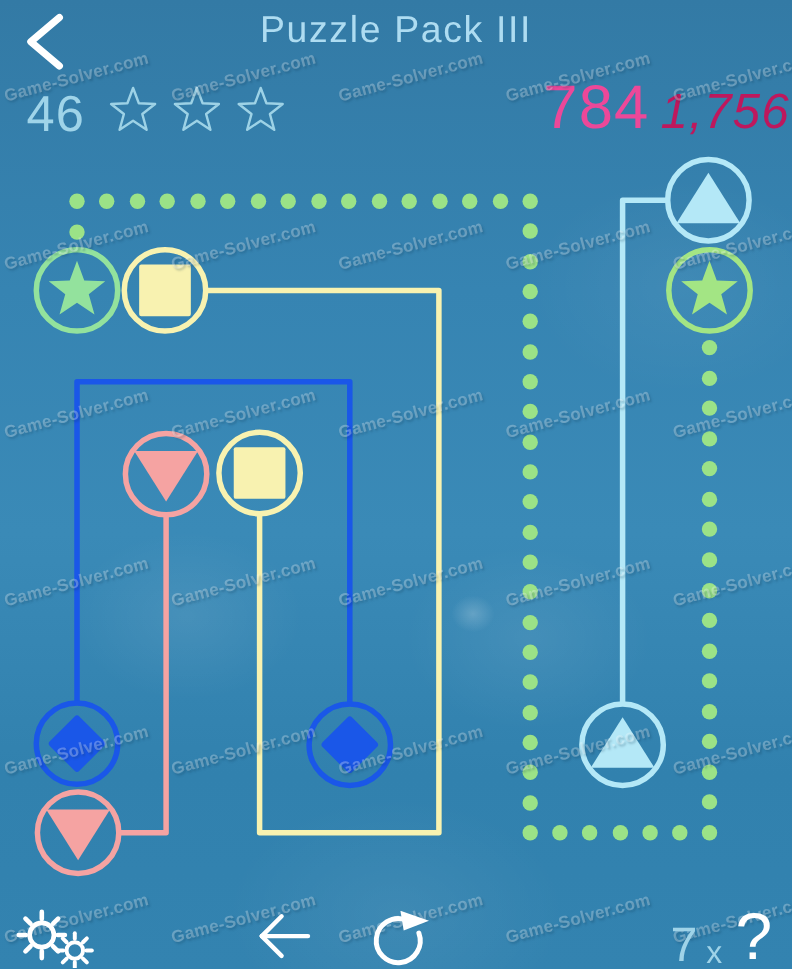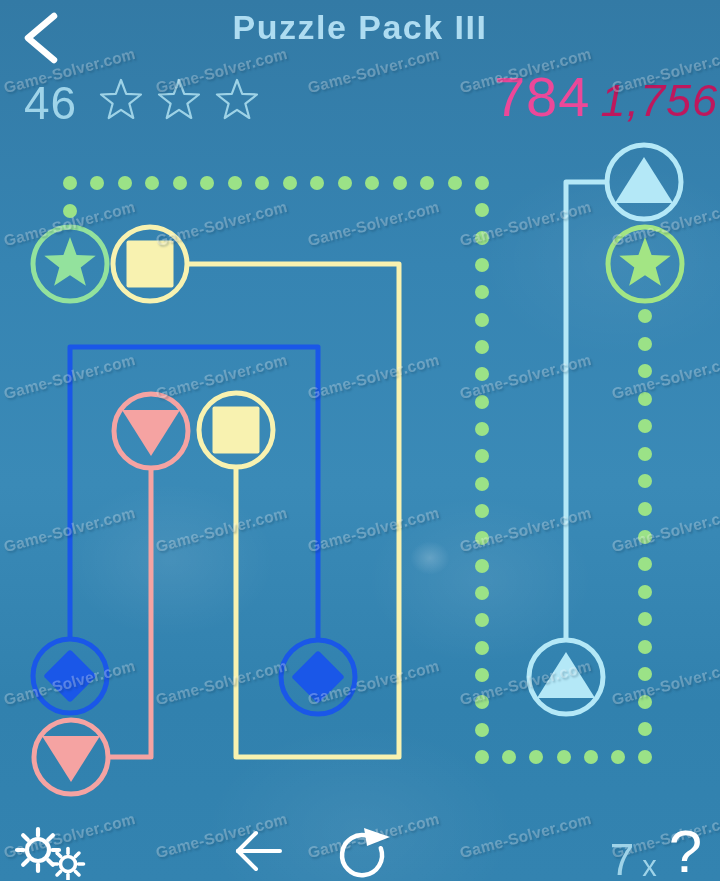--- a/index.html
+++ b/index.html
@@ -24,21 +24,21 @@
     position:absolute;white-space:nowrap;
     font-size:15.5px;font-weight:700;letter-spacing:0.3px;
     color:rgba(255,255,255,0.28);
     text-shadow:1px 2px 2px rgba(10,50,80,0.25);
     transform:rotate(-15deg);
   }
   .hdr{position:absolute;z-index:4;color:#fff;}
   .back-btn{left:14px;top:8px;width:52px;height:60px;cursor:pointer;}
   .page-title{
     left:0;right:0;top:8px;text-align:center;
-    font-size:34px;font-weight:700;letter-spacing:1.5px;color:#aedcf1;
+    font-size:34px;font-weight:400;letter-spacing:1.5px;color:#aedcf1;
   }
   .level-number{
     left:24px;top:76px;font-size:46px;font-weight:200;color:#9fd4e9;letter-spacing:1px;
   }
   .level-stars{left:97px;top:74px;width:165px;height:54px;}
   .score-wrap{
     right:2px;top:64px;display:flex;align-items:baseline;gap:10px;
   }
   .score-current{font-size:56px;font-weight:200;color:#ec4899;letter-spacing:1px;}
   .score-best{font-size:45px;font-weight:200;color:#be185d;letter-spacing:1px;font-style:italic;}

